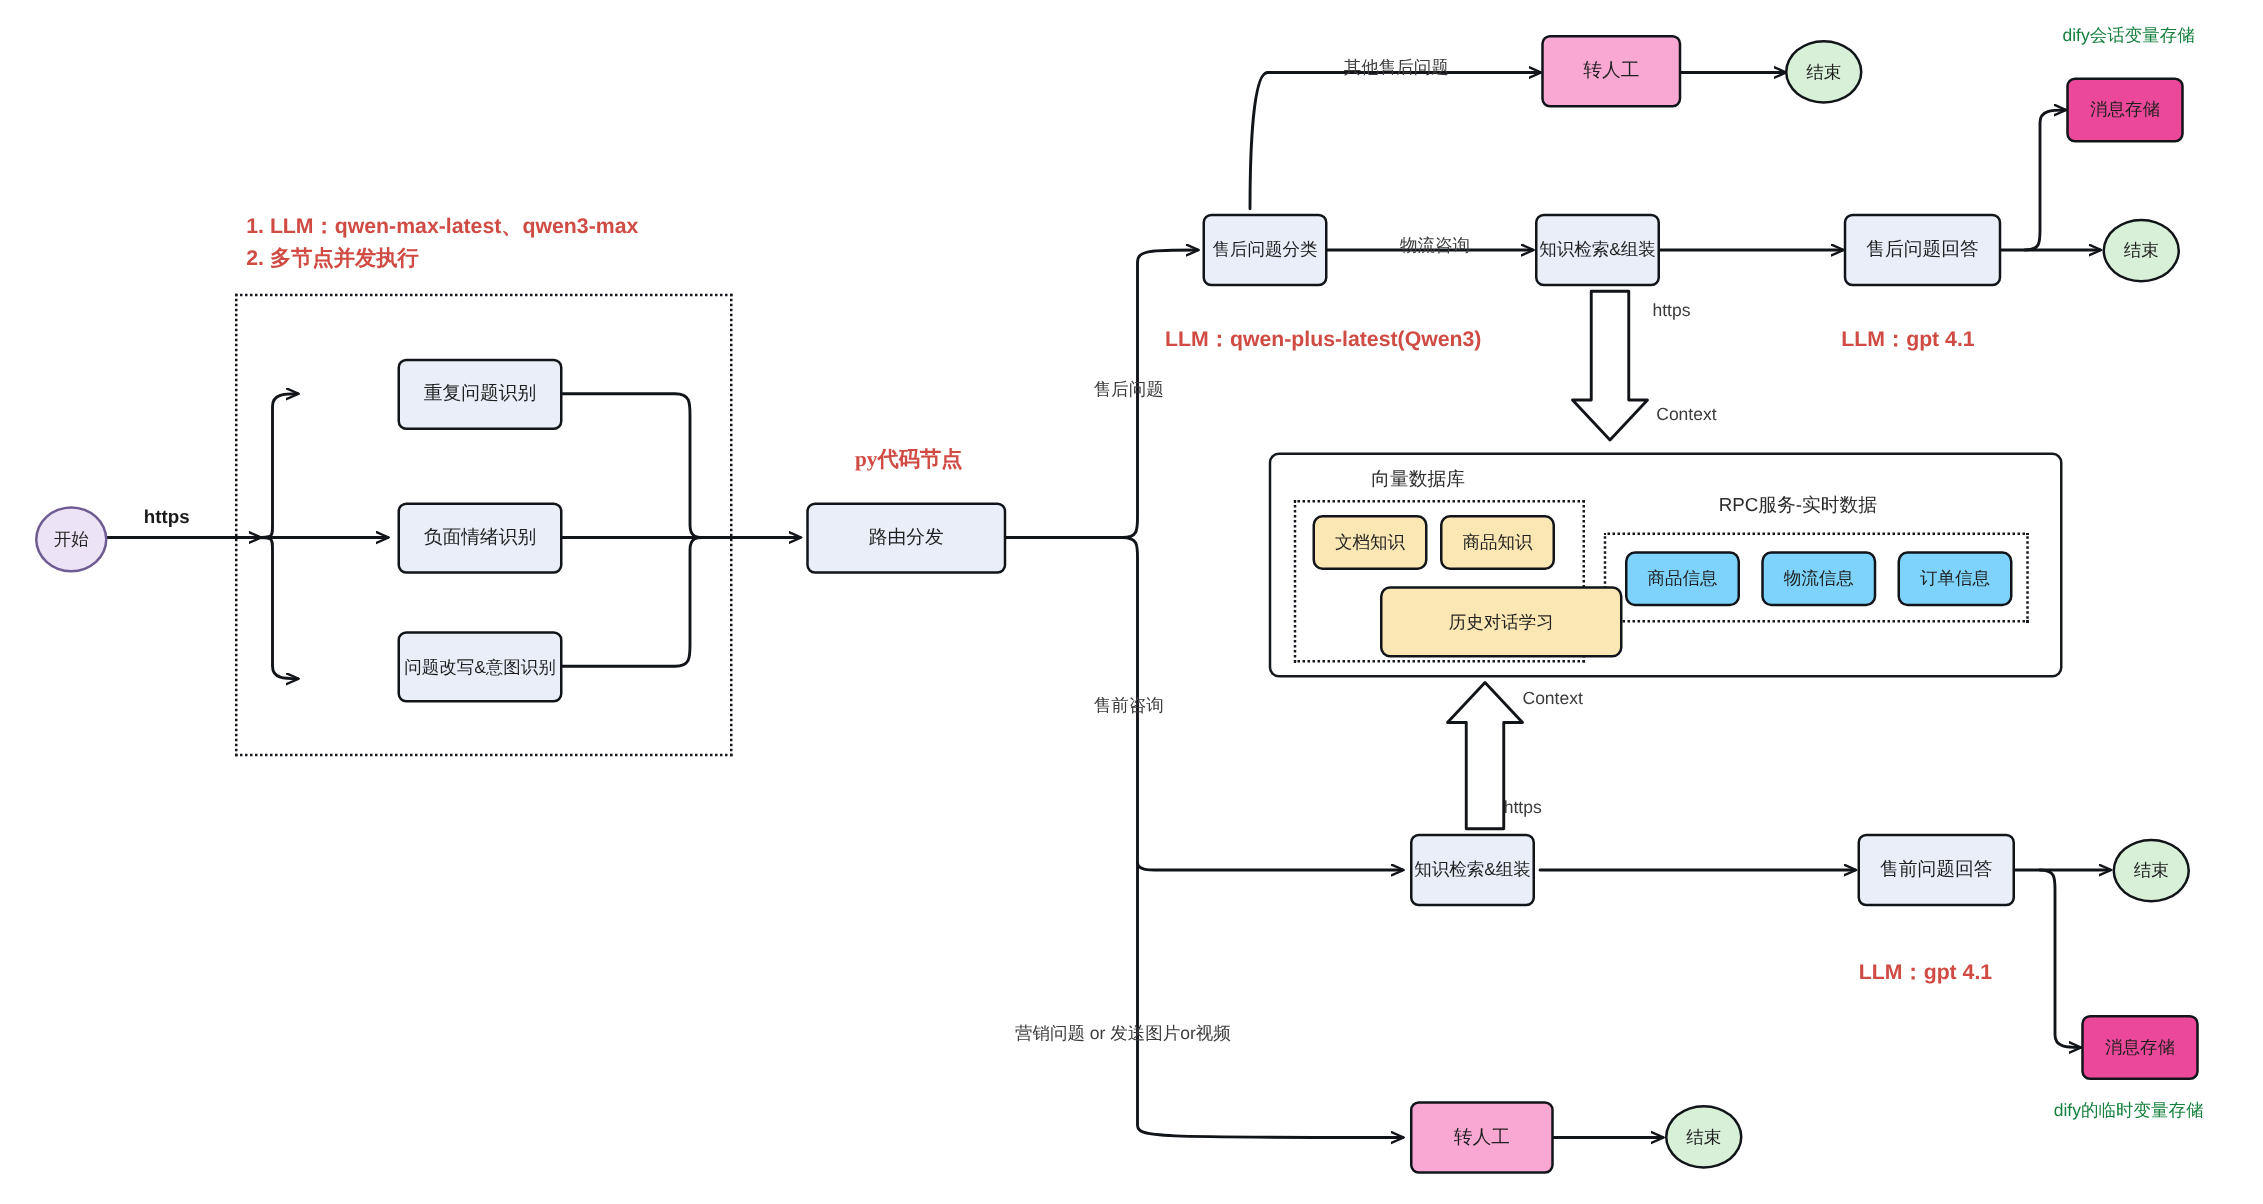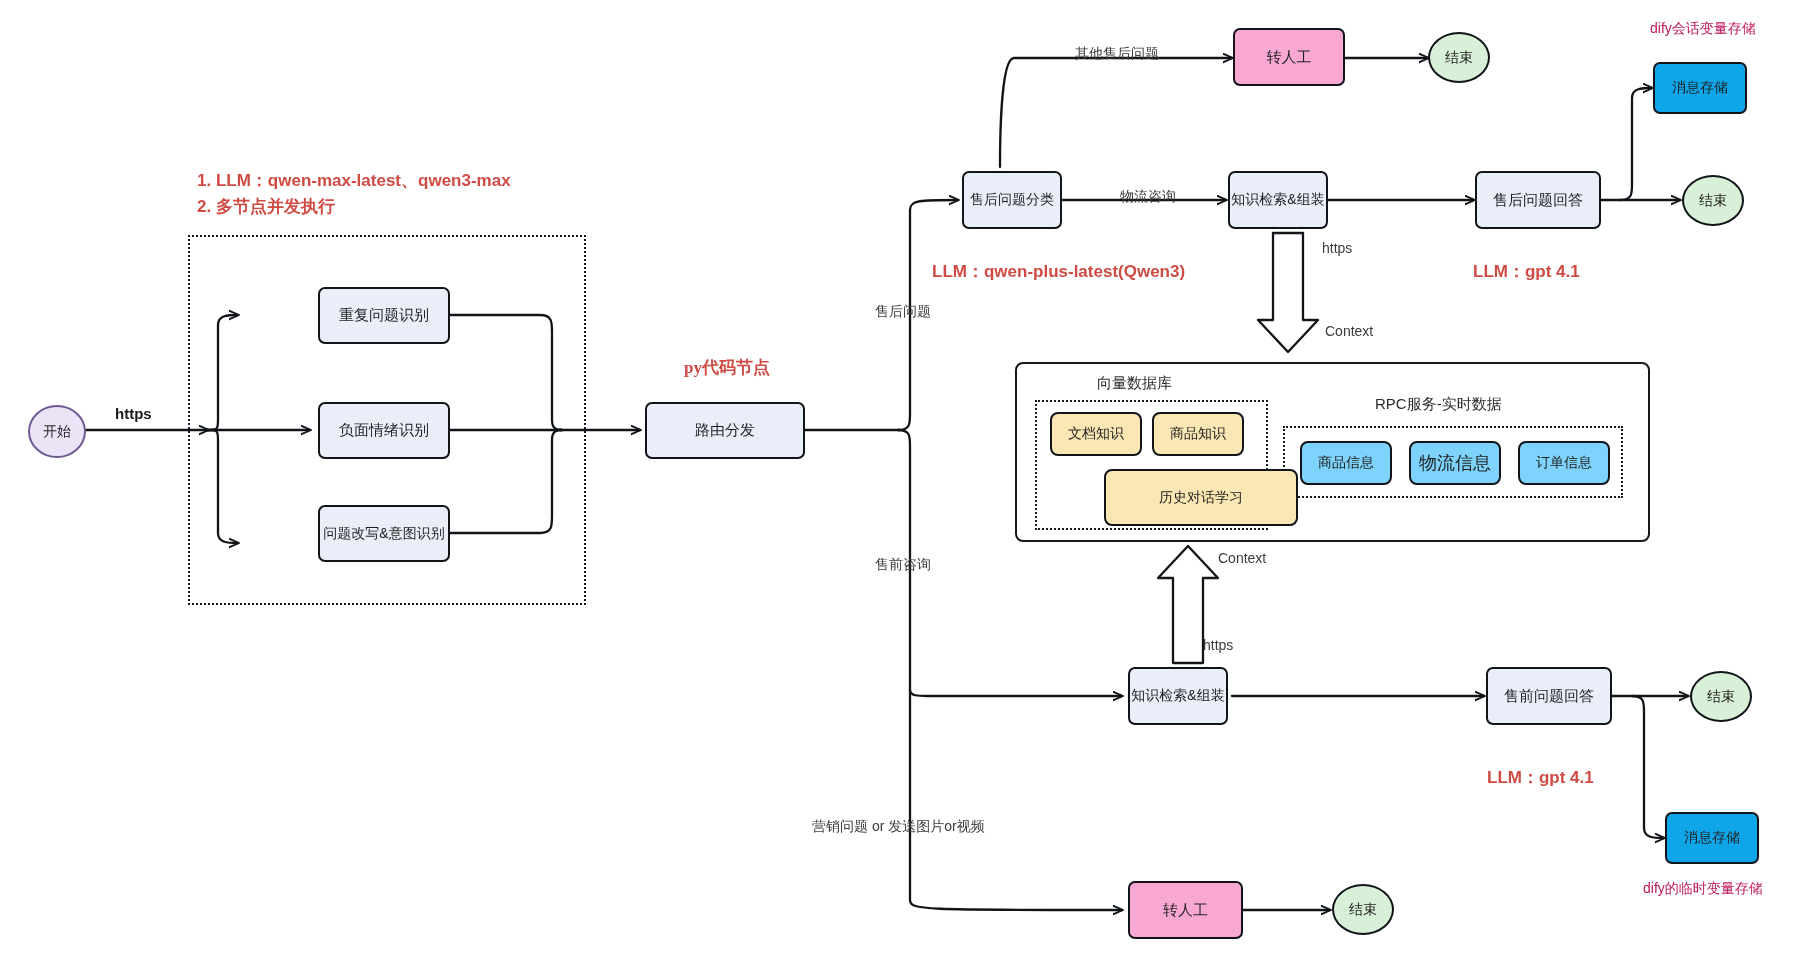--- a/index.html
+++ b/index.html
@@ -33,21 +33,21 @@
     text-align: center;
     font-size: 15px;
     color: #1f1f1f;
     line-height: 1.25;
     border: 2px solid #14171c;
     border-radius: 7px;
     z-index: 3;
   }
   .node.blue   { background: #e9eef9; border-color: #111418; }
   .node.gray   { background: #f9a8d4; border-color: #111418; }
-  .node.purple { background: #0ea5e9; border-color: #111418; }
+  .node.purple { background: #ec4899; border-color: #111418; }
   .node.yellow { background: #fbe7b4; border-color: #111418; border-width: 2px; border-radius: 8px; }
   .node.pink   { background: #7dd3fc; border-color: #111418; border-width: 2px; border-radius: 8px; }
   .node.ellipse {
     background: #d8efd8;
     border-radius: 50%;
     border-color: #111418;
   }
   .node.circle-start {
     background: #ece3f7;
     border-radius: 50%;
@@ -86,21 +86,21 @@
     font-weight: bold;
     font-size: 17px;
     line-height: 1.55;
   }
   .label.section {
     font-size: 15px;
     color: #2b2b2b;
   }
   .label.caption {
     font-size: 14px;
-    color: #be185d;
+    color: #15803d;
   }
 </style>
 </head>
 <body>
 
 <div id="canvas">
 
   <svg id="edges" viewBox="0 0 1810 963">
     <defs>
       <marker id="arrow" markerWidth="11" markerHeight="11" refX="9" refY="5.0" orient="auto" markerUnits="userSpaceOnUse">
@@ -214,21 +214,21 @@
 
   <div class="node yellow" style="left:1050px; top:412px; width:92px; height:44px; font-size:14px;">文档知识</div>
   <div class="node yellow" style="left:1152px; top:412px; width:92px; height:44px; font-size:14px;">商品知识</div>
   <div class="node yellow" style="left:1104px; top:469px; width:194px; height:57px; font-size:14px;">历史对话学习</div>
 
   <div class="label section" style="left:1375px; top:395px;">RPC服务-实时数据</div>
 
   <div class="group-dotted" style="left:1283px; top:426px; width:340px; height:72px;"></div>
 
   <div class="node pink" style="left:1300px; top:441px; width:92px; height:44px; font-size:14px;">商品信息</div>
-  <div class="node pink" style="left:1409px; top:441px; width:92px; height:44px; font-size:18px;">物流信息</div>
+  <div class="node pink" style="left:1409px; top:441px; width:92px; height:44px; font-size:14px;">物流信息</div>
   <div class="node pink" style="left:1518px; top:441px; width:92px; height:44px; font-size:14px;">订单信息</div>
 
   <div class="label" style="left:1218px; top:550px;">Context</div>
   <div class="label" style="left:1203px; top:637px;">https</div>
 
   <div class="node blue" style="left:1128px; top:667px; width:100px; height:58px; font-size:14px;">知识检索&amp;组装</div>
 
   <div class="node blue" style="left:1486px; top:667px; width:126px; height:58px;">售前问题回答</div>
 
   <div class="label red" style="left:1487px; top:765px;">LLM：gpt 4.1</div>

